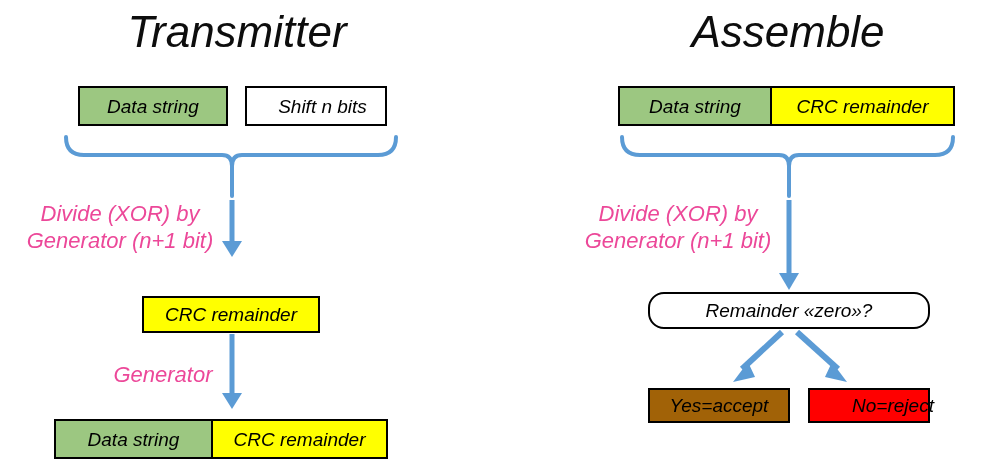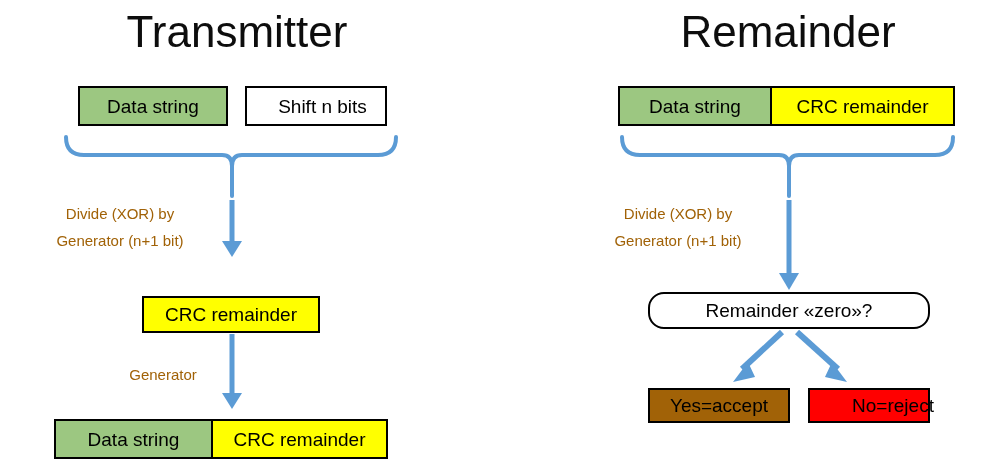--- a/index.html
+++ b/index.html
@@ -11,21 +11,21 @@
     font-family: "Liberation Sans", sans-serif;
     color: #000000;
   }
   #canvas {
     position: relative;
     width: 1000px;
     height: 473px;
     background: #ffffff;
     overflow: hidden;
   }
-  .abs { position: absolute; }
+  .abs { position: absolute; font-style: italic; }
 
   
   .title {
     font-size: 44px;
     line-height: 1;
     font-weight: 400;
     color: #0d0d0d;
     text-align: center;
     white-space: nowrap;
   }
@@ -63,23 +63,23 @@
     font-size: 19px;
     line-height: 1;
     color: #000000;
     white-space: nowrap;
   }
   .bar .cell.green  { background: #9CC781; }
   .bar .cell.yellow { background: #FFFF00; border-left: 2px solid #000000; }
 
   
   .label {
-    font-size: 15px;
+    font-size: 22px;
     line-height: 27px;
-    color: #a16207;
+    color: #ec4899;
     white-space: pre-line;
     text-align: center;
   }
 
   svg.overlay {
     position: absolute;
     left: 0;
     top: 0;
     width: 1000px;
     height: 473px;
@@ -127,21 +127,21 @@
 
   <div class="abs box yellow" style="left:142px; top:296px; width:178px; height:37px;">CRC remainder</div>
 
   <div class="abs label" style="left:113px; top:361px; width:100px;">Generator</div>
 
   <div class="abs bar" style="left:54px; top:419px; width:334px; height:40px;">
     <div class="cell green" style="width:155px;">Data string</div>
     <div class="cell yellow" style="flex:1;">CRC remainder</div>
   </div>
 
-  <div class="abs title" style="left:620px; top:10px; width:336px;">Remainder</div>
+  <div class="abs title" style="left:620px; top:10px; width:336px;">Assemble</div>
 
   <div class="abs bar" style="left:618px; top:86px; width:337px; height:40px;">
     <div class="cell green" style="width:150px;">Data string</div>
     <div class="cell yellow" style="flex:1;">CRC remainder</div>
   </div>
 
   <div class="abs label" style="left:578px; top:200px; width:200px;">Divide (XOR) by
 Generator (n+1 bit)</div>
 
   <div class="abs box white" style="left:648px; top:292px; width:282px; height:37px;border-radius:16px;">Remainder «zero»?</div>

